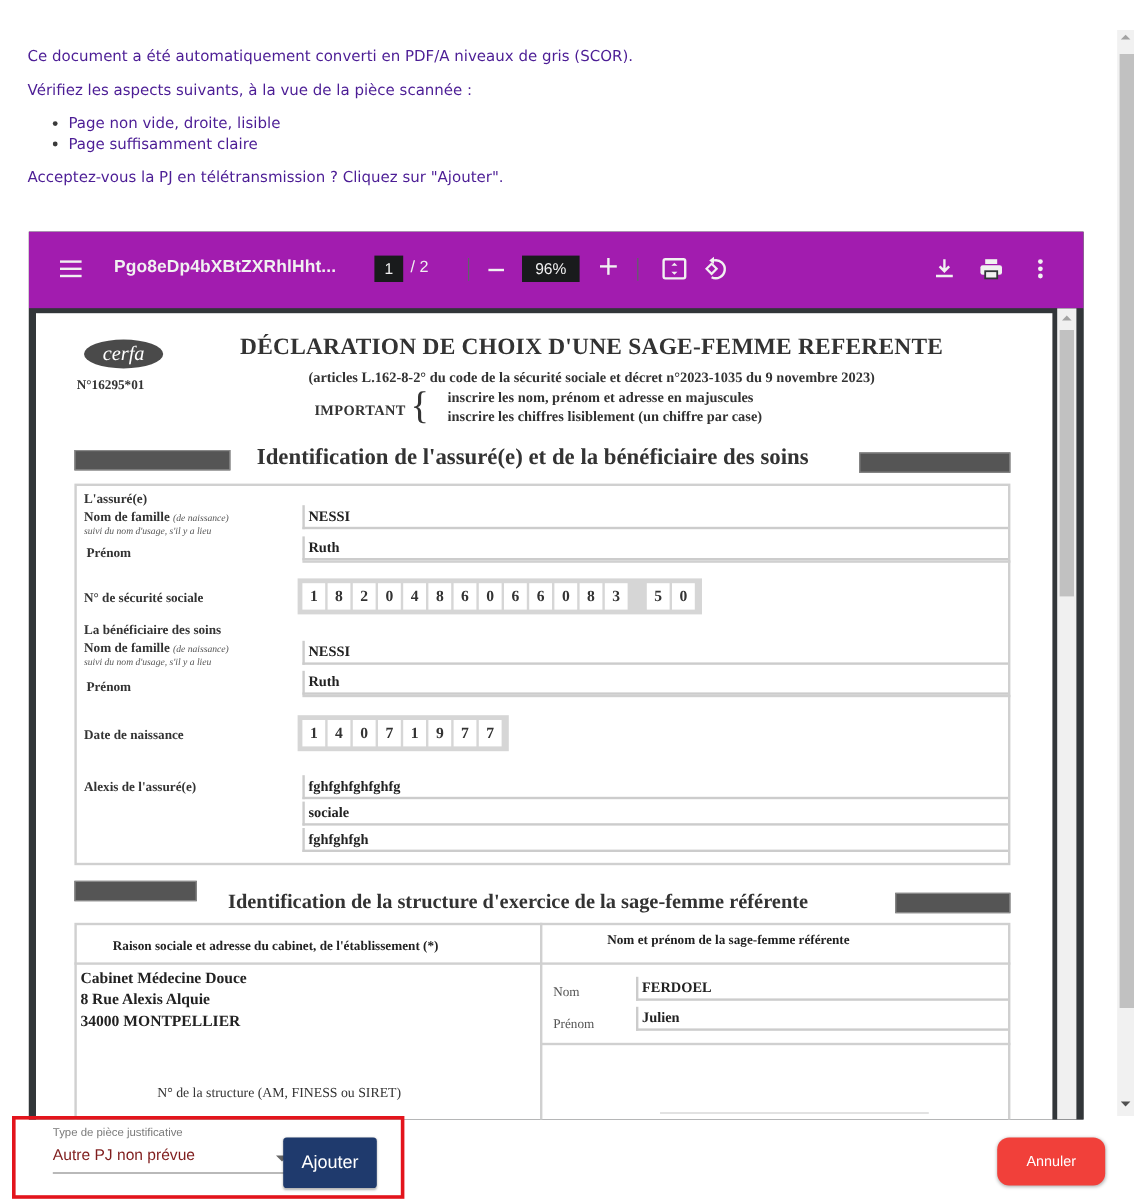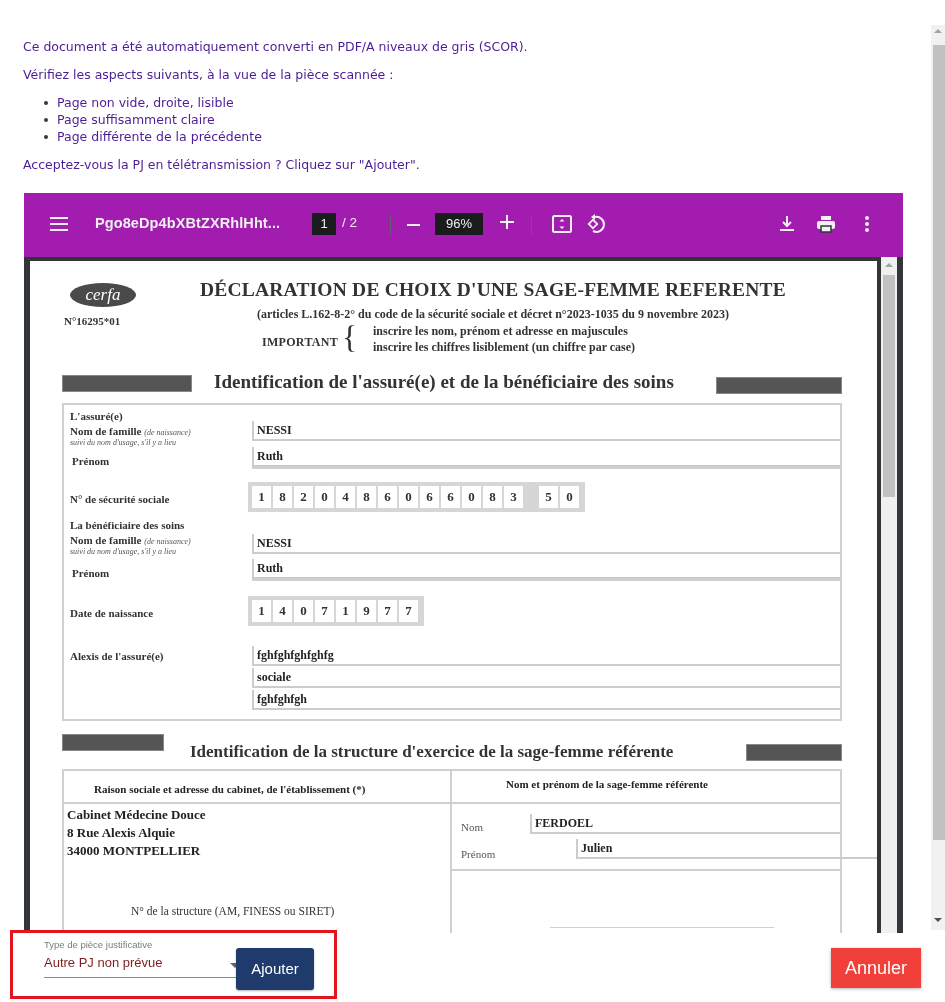--- a/index.html
+++ b/index.html
@@ -69,32 +69,31 @@
   .struct-lbl { position: absolute; font-size: 11.5px; color: #333; }
   .small-lbl { position: absolute; font-size: 11px; color: #555; }
 
   
   .highlight { position: absolute; left: 10px; top: 930px; width: 327px; height: 69px; border: 3px solid #e3141c; }
   .select-wrap { position: absolute; left: 23px; top: 938px; width: 202px; height: 40px; border-bottom: 1px solid #8c8c8c; margin-left: 21px; }
   .select-label { position: absolute; left: 0; top: 1px; font-size: 9.5px; color: #7a7a7a; font-family: "Liberation Sans", sans-serif; }
   .select-value { position: absolute; left: 0; top: 17px; font-size: 13px; color: #7f1d1d; font-family: Liberation Sans, sans-serif; }
   .select-caret { position: absolute; right: 6px; top: 25px; border-left: 5px solid transparent; border-right: 5px solid transparent; border-top: 5px solid #666; }
   .btn-ajouter { position: absolute; left: 236px; top: 948px; width: 78px; height: 42px; background: #1f3a6d; color: #fff; border-radius: 3px; font-family: "Liberation Sans", sans-serif; font-size: 15px; text-align: center; line-height: 42px; box-shadow: 0 1px 2px rgba(0,0,0,0.3); }
-  .btn-annuler { position: absolute; left: 831px; top: 948px; width: 90px; height: 40px; background: #f1403a; color: #fff; border-radius: 0; font-family: "Liberation Sans", sans-serif; font-size: 18px; text-align: center; line-height: 40px; box-shadow: 0 1px 3px rgba(0,0,0,0.3); }
+  .btn-annuler { position: absolute; left: 831px; top: 948px; width: 90px; height: 40px; background: #f1403a; color: #fff; border-radius: 10px; font-family: "Liberation Sans", sans-serif; font-size: 12px; text-align: center; line-height: 40px; box-shadow: 0 1px 3px rgba(0,0,0,0.3); }
 </style>
 </head>
 <body>
 
 <div class="intro">
   <p>Ce document a été automatiquement converti en PDF/A niveaux de gris (SCOR).</p>
   <p>Vérifiez les aspects suivants, à la vue de la pièce scannée :</p>
   <ul>
     <li>Page non vide, droite, lisible</li>
     <li>Page suffisamment claire</li>
-    <li>Page différente de la précédente</li>
   </ul>
   <p>Acceptez-vous la PJ en télétransmission ? Cliquez sur "Ajouter".</p>
 </div>
 
 <div class="outer-scroll">
   <div class="arrow-up"></div>
   <div class="thumb"></div>
   <div class="arrow-down"></div>
 </div>
 
@@ -233,21 +232,21 @@
       <div class="struct-text" style="left:37px; top:545px;">
         <div>Cabinet Médecine Douce</div>
         <div>8 Rue Alexis Alquie</div>
         <div>34000 MONTPELLIER</div>
       </div>
       <div class="struct-lbl" style="left:101px; top:644px;">N° de la structure (AM, FINESS ou SIRET)</div>
 
       <div class="small-lbl" style="left:431px; top:560px;">Nom</div>
       <div class="field" style="left:500px; top:553px; width:310px;">FERDOEL</div>
       <div class="small-lbl" style="left:431px; top:587px;">Prénom</div>
-      <div class="field" style="left:500px; top:578px; width:310px;margin-left:46px;">Julien</div>
+      <div class="field" style="left:500px; top:578px; width:310px;">Julien</div>
       <div class="hline" style="left:420px; top:608px; width:392px;"></div>
       <div class="hline" style="left:520px; top:666px; width:224px; height:1px;"></div>
     </div>
   </div>
   <div class="pdf-scroll">
     <div class="arrow-up"></div>
     <div class="thumb"></div>
   </div>
 </div>
 

